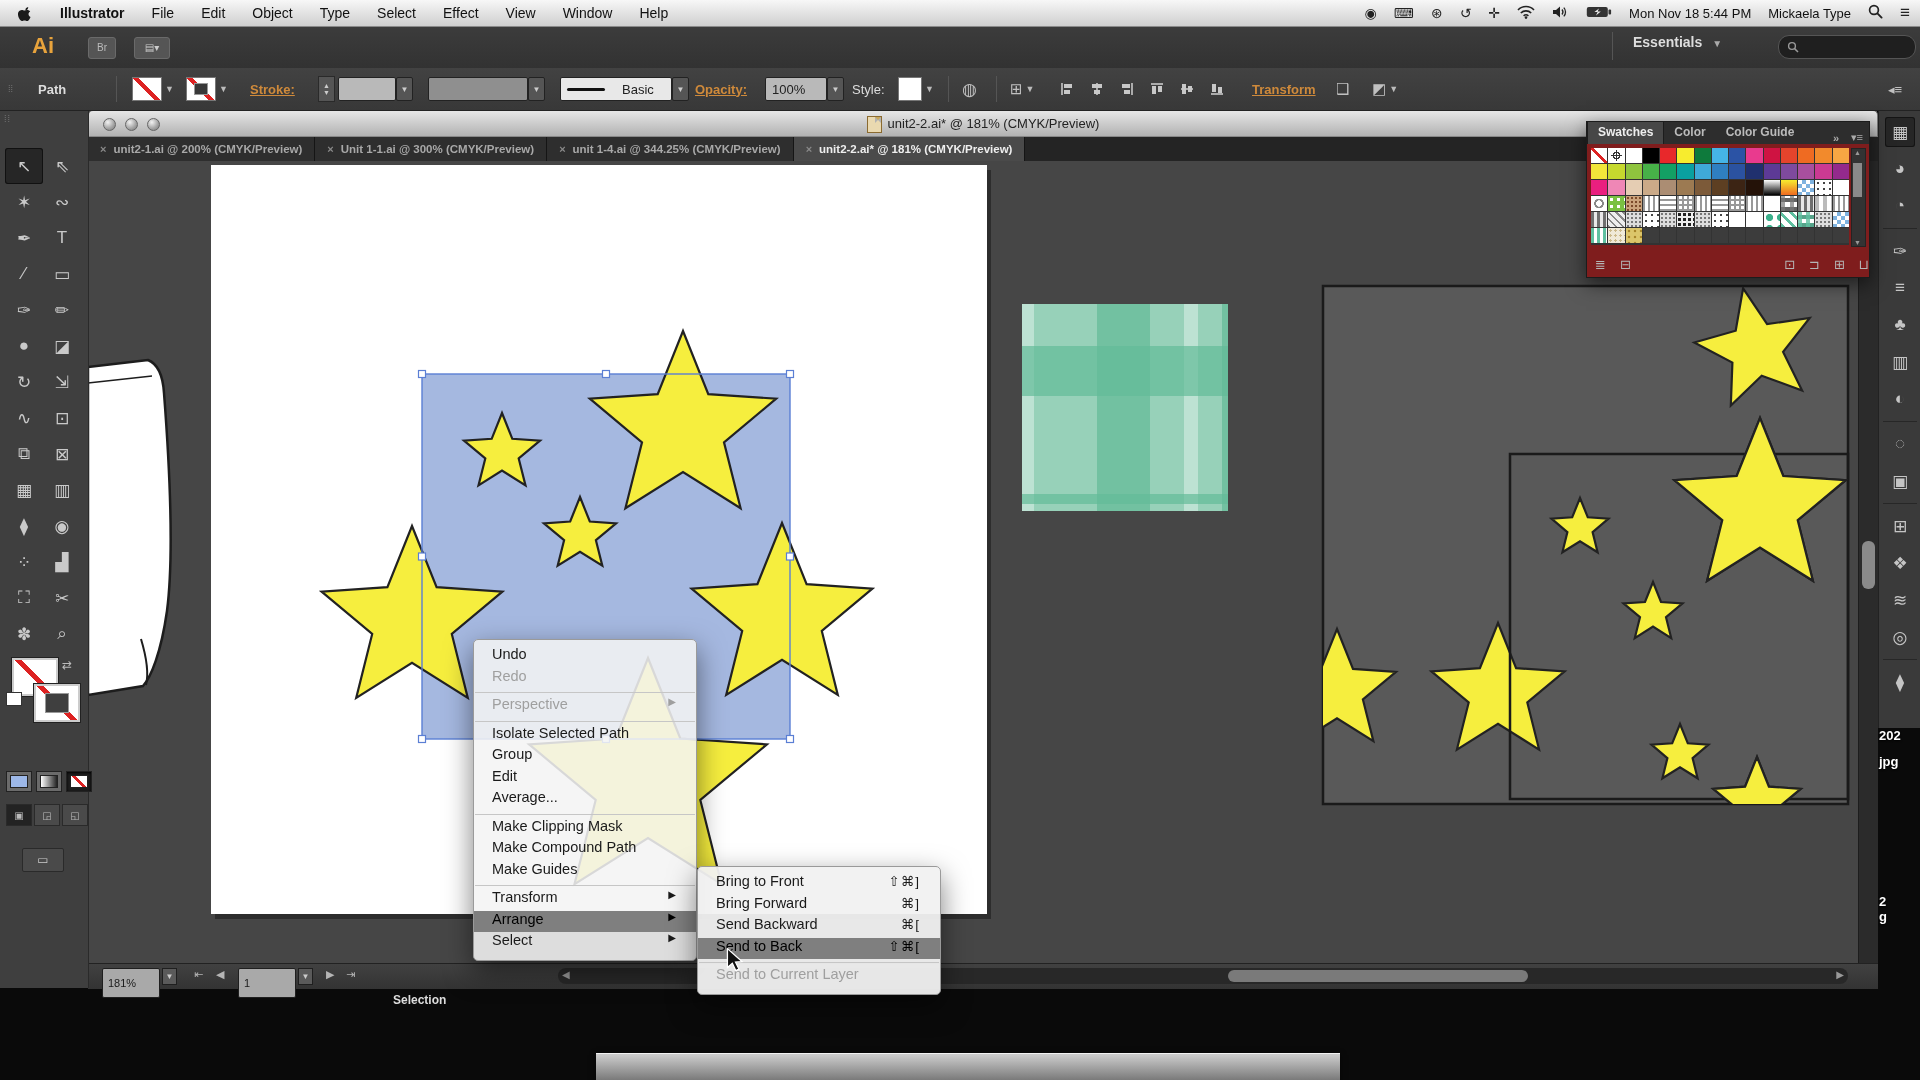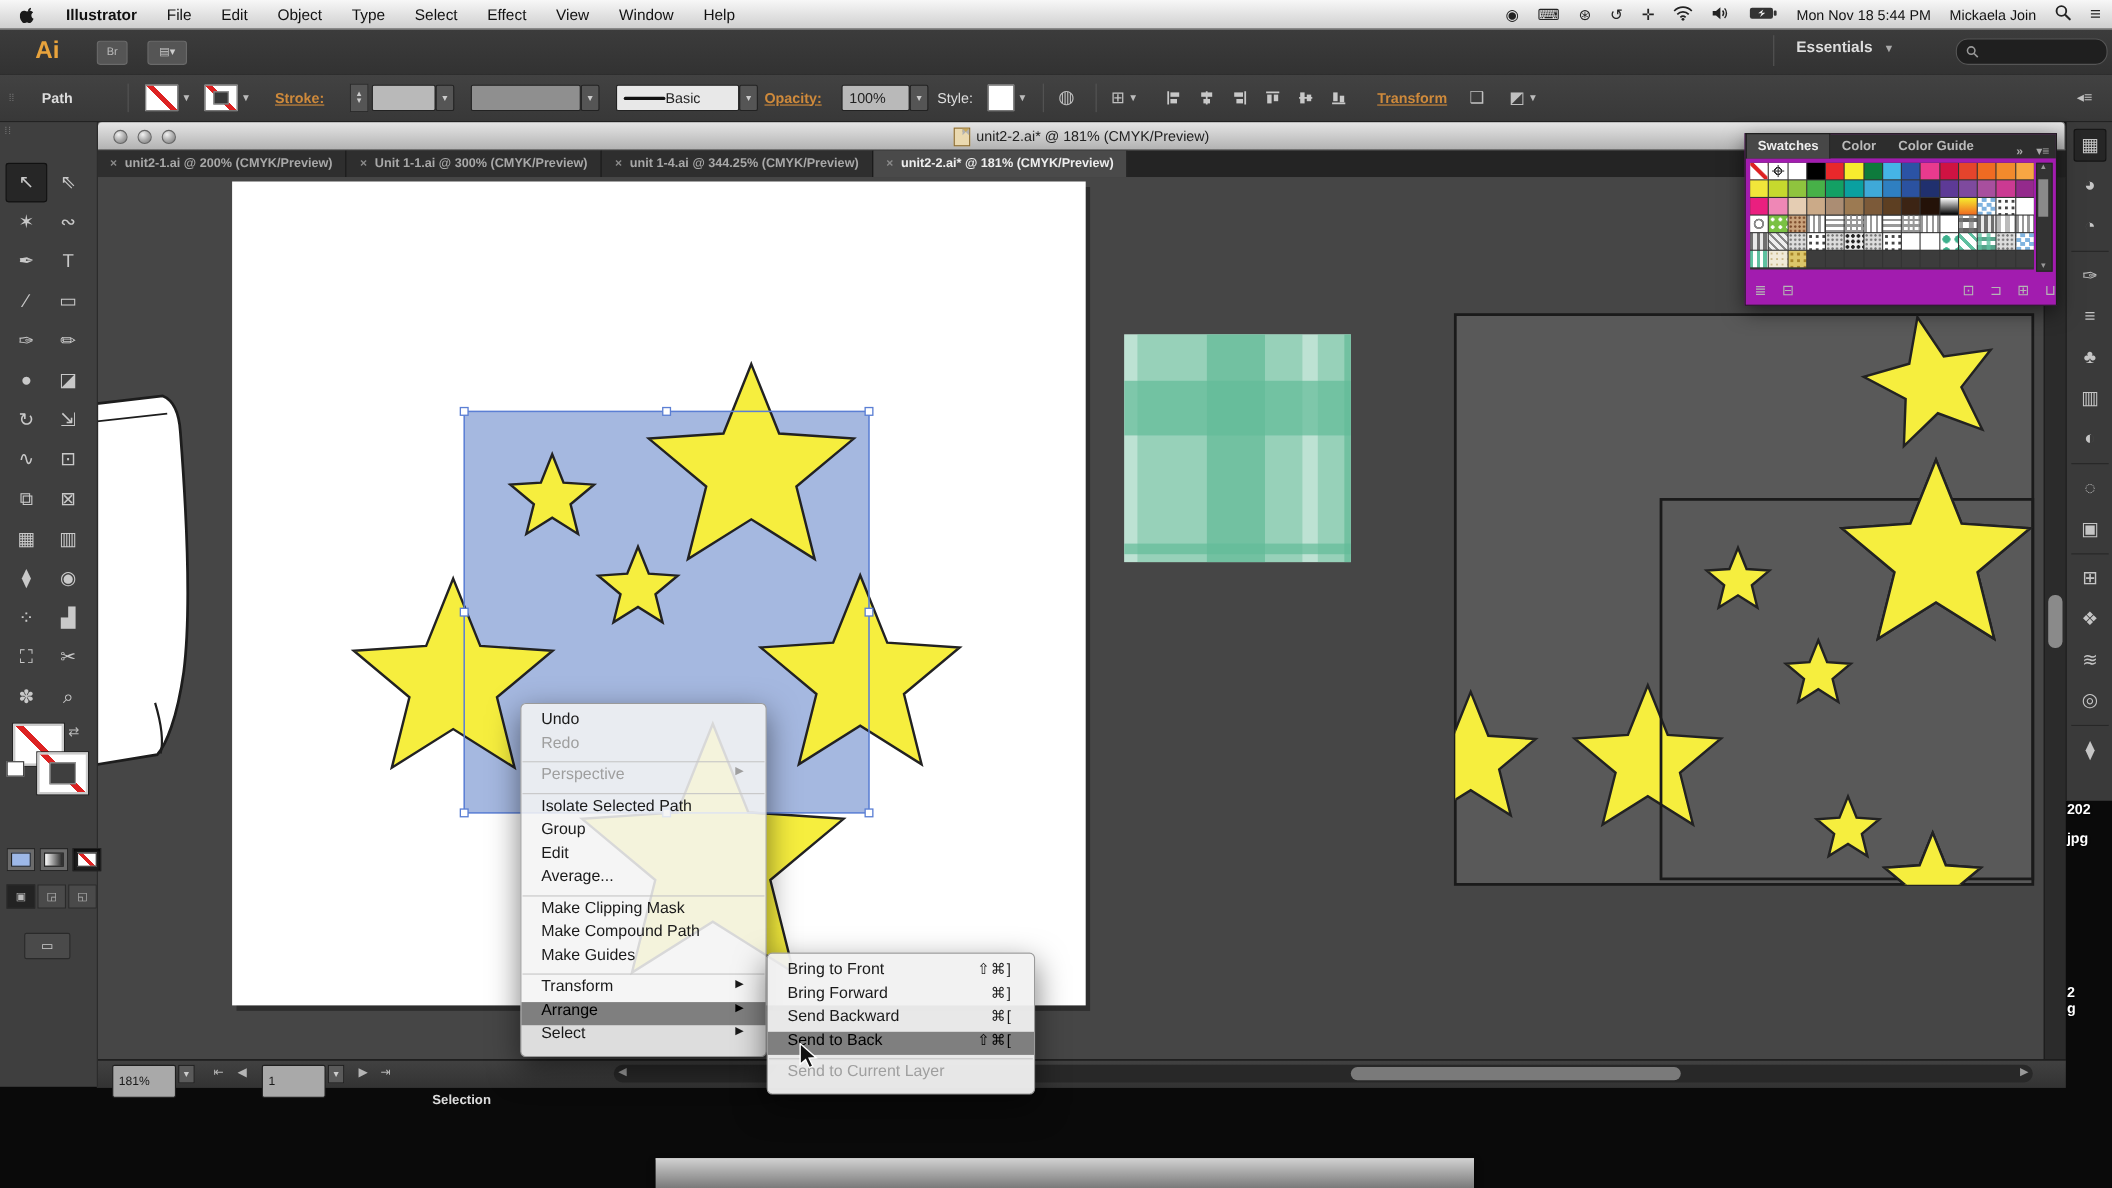--- a/index.html
+++ b/index.html
@@ -80,21 +80,21 @@
   .sb-field{position:absolute;top:4px;height:30px;background:#a9a9a9;border:1px solid #1f1f1f;color:#1a1a1a;
     display:flex;align-items:center;padding:0 5px;box-sizing:border-box;border-radius:2px;}
   .sb-dd{position:absolute;top:4px;height:17px;width:15px;background:#5a5a5a;border:1px solid #1f1f1f;color:#ccc;font-size:8px;
     display:flex;align-items:center;justify-content:center;box-sizing:border-box;}
   .sb-arrow{position:absolute;top:4px;color:#b5b5b5;font-size:11px;}
   #sb-status{position:absolute;left:305px;top:6px;font-weight:bold;color:#ddd;font-size:12px;margin-top:23px;}
   #hscroll{position:absolute;left:470px;top:4px;width:1290px;height:16px;background:#282828;border-radius:8px;}
   #hscroll .thumb{position:absolute;left:670px;width:300px;top:2px;height:12px;background:#7a7a7a;border-radius:6px;}
   #hscroll .ar{position:absolute;top:1px;color:#999;font-size:10px;}
   
-  #swatches-panel{position:absolute;left:1586px;top:121px;width:282px;height:155px;background:#a21caf;
+  #swatches-panel{position:absolute;left:1586px;top:121px;width:282px;height:155px;background:#7f1d1d;
     border:1px solid #1c1c1c;box-shadow:0 6px 18px rgba(0,0,0,.55);z-index:25;}
   #sw-tabs{position:absolute;left:0;top:0;width:100%;height:22px;background:#2d2d2d;display:flex;align-items:flex-end;color:#bbb;font-size:12px;font-weight:bold;}
   .sw-tab{padding:3px 10px;height:16px;}
   .sw-tab.active{background:#474747;color:#eee;border:1px solid #1c1c1c;border-bottom:none;}
   #sw-tabs .spacer{flex:1;}
   #sw-tabs .tb-ic{color:#aaa;font-size:11px;padding:0 6px;}
   #swatch-grid{position:absolute;left:4px;top:26px;width:258px;height:97px;display:grid;
     grid-template-columns:repeat(15,1fr);grid-auto-rows:15px;gap:1px;background:#333;overflow:hidden;}
   .sw{background:#fff;}
   .sw-empty{background:#3c3c3c;}
@@ -191,21 +191,21 @@
     <span><svg width="17" height="14" viewBox="0 0 17 14">
           <polygon points="1,5 4,5 8,1.5 8,12.5 4,9 1,9" fill="#222"></polygon>
           <path d="M10,4.5 A4 4 0 0 1 10,9.5 M11.8,2.6 A6.5 6.5 0 0 1 11.8,11.4" stroke="#222" stroke-width="1.3" fill="none"></path>
         </svg></span>
     <span><svg width="26" height="12" viewBox="0 0 26 12">
           <rect x="0.8" y="1" width="21" height="10" rx="2" fill="#333"></rect>
           <rect x="22.5" y="3.6" width="2.6" height="4.8" rx="1" fill="#333"></rect>
           <polygon points="13,2.6 8.4,6 11.6,6 10,9.4 14.8,5.6 11.6,5.6" fill="#eee"></polygon>
         </svg></span>
     <span>Mon Nov 18  5:44 PM</span>
-    <span>Mickaela Join</span>
+    <span>Mickaela Type</span>
     <span><svg width="15" height="15" viewBox="0 0 15 15">
           <circle cx="6" cy="6" r="4.4" stroke="#222" stroke-width="1.7" fill="none"></circle>
           <line x1="9.4" y1="9.4" x2="13.6" y2="13.6" stroke="#222" stroke-width="1.9" stroke-linecap="round"></line>
         </svg></span>
     <span class="mb-glyph" style="font-size:17px;">≡</span>
   </div>
 </div>
 
 <div id="appbar">
   <span id="ai-logo">Ai</span>
@@ -246,21 +246,21 @@
     </span>
   <span class="cb" style="left:338px;">
       <span class="field" style="width:58px;background:#b9b9b9;"></span>
       <span class="field" style="width:17px;background:#555;color:#ccc;font-size:8px;justify-content:center;">▼</span>
     </span>
   <span class="cb" style="left:428px;">
       <span class="field" style="width:100px;background:#8f8f8f;"></span>
       <span class="field" style="width:17px;background:#555;color:#ccc;font-size:8px;justify-content:center;">▼</span>
     </span>
   <span class="cb" style="left:560px;">
-      <span class="field" style="width:112px;background:#e8e8e8;color:#222;gap:0;">
+      <span class="field" style="width:112px;background:#e8e8e8;color:#222;gap:17px;">
         <span style="display:inline-block;width:38px;height:3px;background:#111;border-radius:2px;"></span>
         <span>Basic</span>
       </span>
       <span class="field" style="width:17px;background:#555;color:#ccc;font-size:8px;justify-content:center;">▼</span>
     </span>
   <span class="cb cb-link" style="left:695px;">Opacity:</span>
   <span class="cb" style="left:765px;">
       <span class="field" style="width:62px;background:#b9b9b9;color:#222;">100%</span>
       <span class="field" style="width:17px;background:#555;color:#ccc;font-size:8px;justify-content:center;">▼</span>
     </span>

